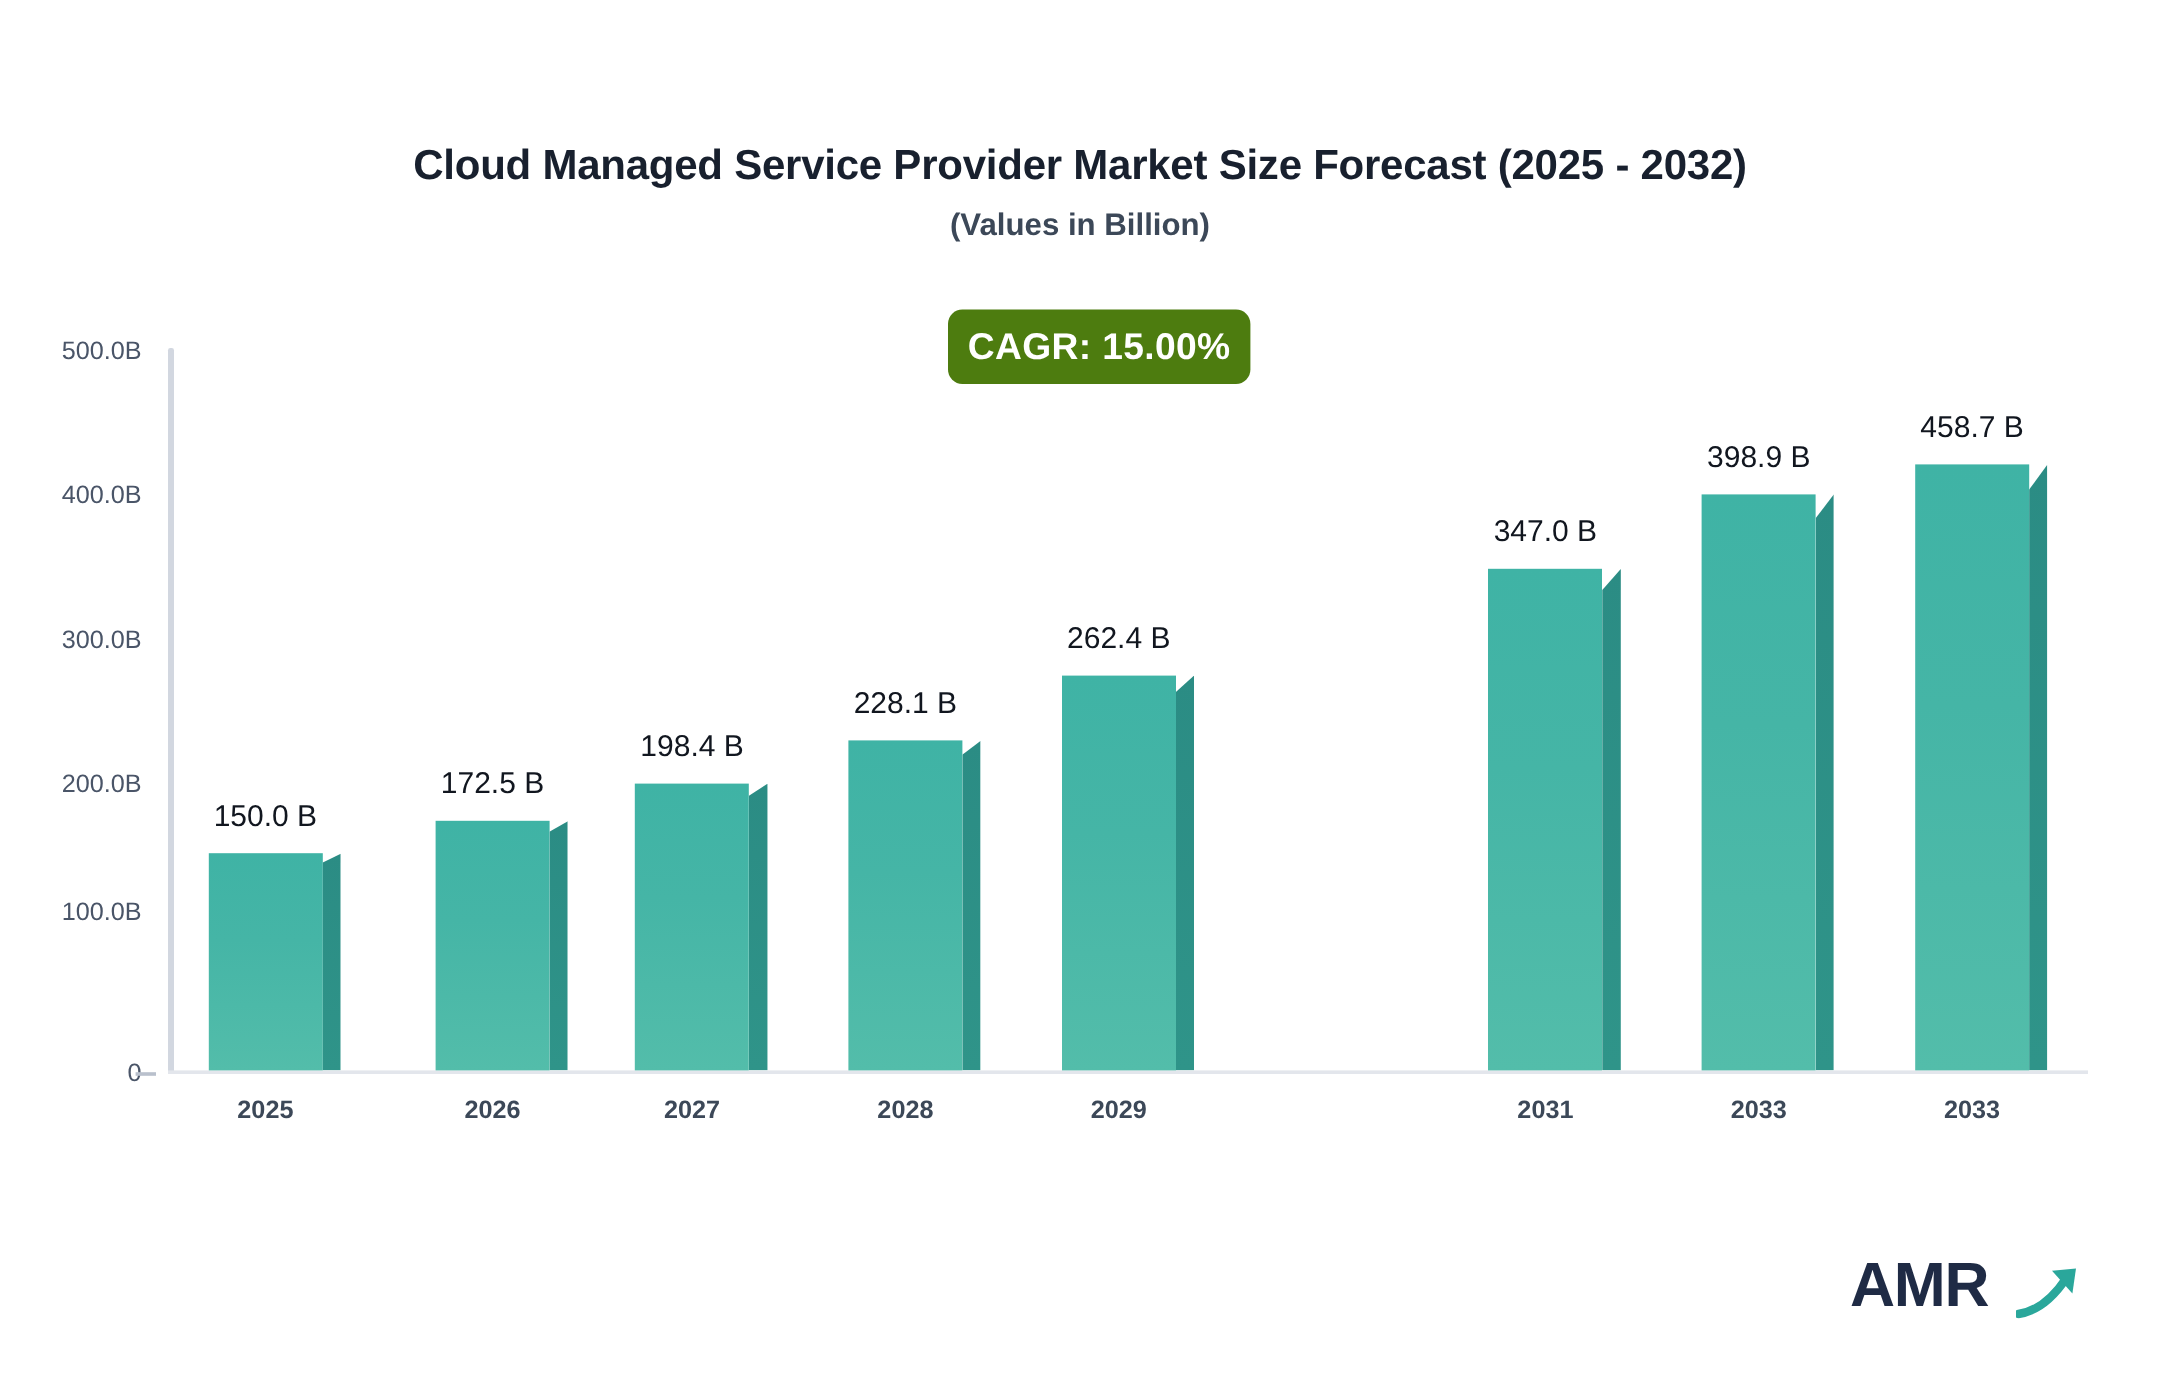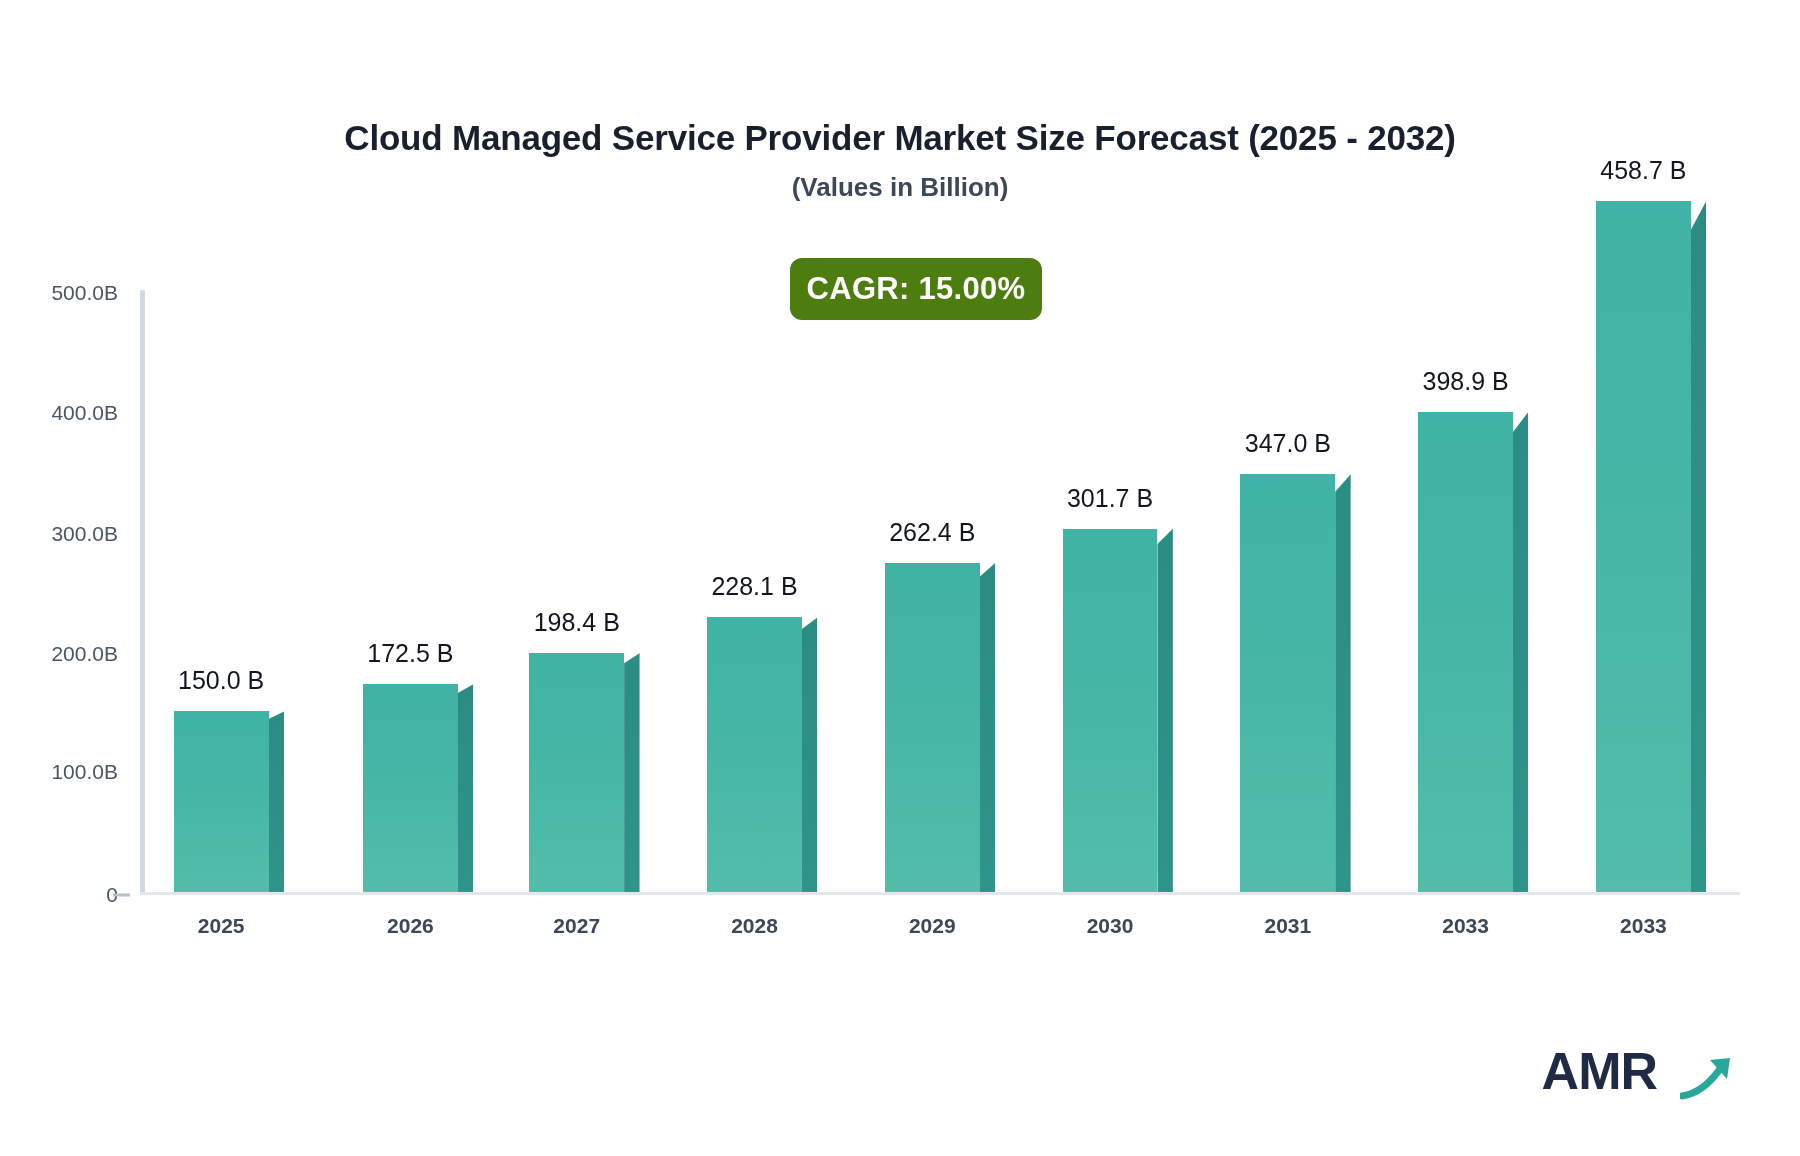--- a/index.html
+++ b/index.html
@@ -180,21 +180,21 @@
   <div class="cagr-badge">
     <span>CAGR: 15.00%</span>
   </div>
 
   <div class="plot">
     <div class="axis-y-line"></div>
     <div class="axis-x-line"></div>
     <div id="yticks">
         <div class="ytick" style="top: 605px;">0</div>
         <div class="ytick-dash" style="top: 605px;"></div>
-        <div class="ytick" style="top: 482px; margin-left: 37px;">100.0B</div>
+        <div class="ytick" style="top: 471px; margin-left: 37px;">100.0B</div>
         <div class="ytick" style="top: 364.2px;">200.0B</div>
         <div class="ytick" style="top: 243.8px;">300.0B</div>
         <div class="ytick" style="top: 123.4px;">400.0B</div>
         <div class="ytick" style="top: 3px;">500.0B</div>
       </div>
     <div class="bars" id="bars">
         <div class="bar-slot" style="left: 33.7778px; width: 110.222px;">
           <div class="bar-wrap" style="height: 180.6px;">
             <div class="bar-face"></div>
             <div class="bar-side"></div>
@@ -227,46 +227,38 @@
           <div class="bar-xlabel">2028</div>
         </div>
         <div class="bar-slot" style="left: 744.889px; width: 110.222px;">
           <div class="bar-wrap" style="height: 329px;">
             <div class="bar-face"></div>
             <div class="bar-side"></div>
             <div class="bar-value">262.4 B</div>
           </div>
           <div class="bar-xlabel">2029</div>
         </div>
-        <div class="bar-slot" style="left: 922.667px; width: 110.222px;">
-          <div class="bar-wrap" style="height: 363.247px;">
-            <div class="bar-face"></div>
-            <div class="bar-side"></div>
-            <div class="bar-value">301.7 B</div>
-          </div>
-          <div class="bar-xlabel">2030</div>
-        </div>
         <div class="bar-slot" style="left: 1100.44px; width: 110.222px;">
           <div class="bar-wrap" style="height: 417.788px;">
             <div class="bar-face"></div>
             <div class="bar-side"></div>
             <div class="bar-value">347.0 B</div>
           </div>
           <div class="bar-xlabel">2031</div>
         </div>
         <div class="bar-slot" style="left: 1278.22px; width: 110.222px;">
           <div class="bar-wrap" style="height: 480.276px;">
             <div class="bar-face"></div>
             <div class="bar-side"></div>
             <div class="bar-value">398.9 B</div>
           </div>
           <div class="bar-xlabel">2033</div>
         </div>
         <div class="bar-slot" style="left: 1456px; width: 110.222px;">
-          <div class="bar-wrap" style="height: 691px;">
+          <div class="bar-wrap" style="height: 505px;">
             <div class="bar-face"></div>
             <div class="bar-side"></div>
             <div class="bar-value">458.7 B</div>
           </div>
           <div class="bar-xlabel">2033</div>
         </div>
       </div>
   </div>
 
   <div class="logo">

